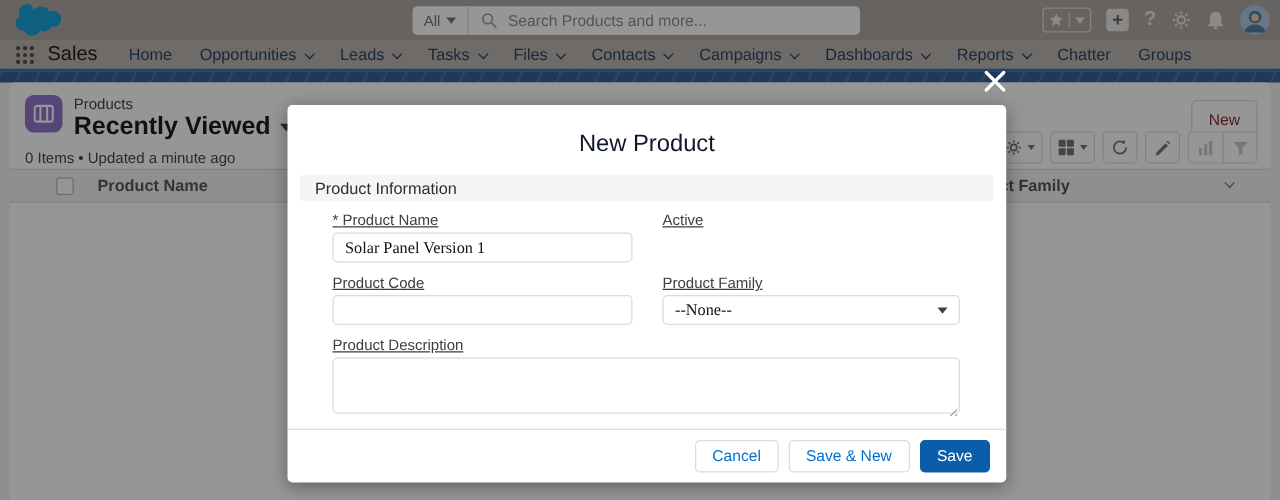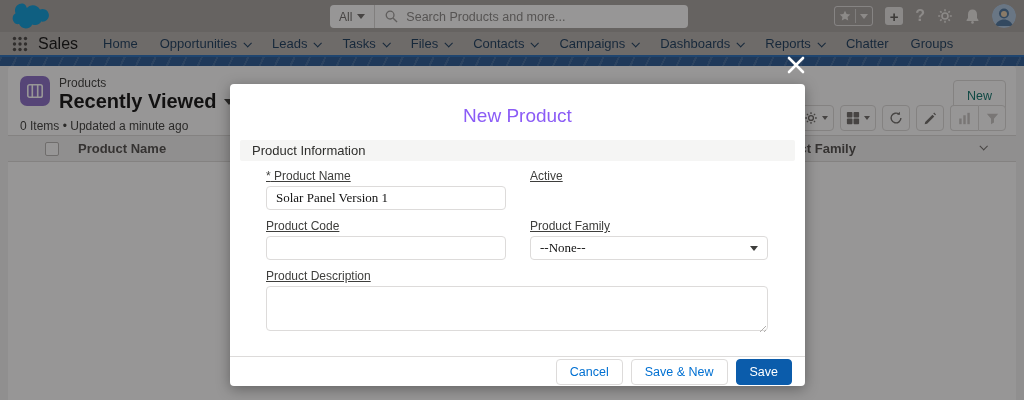--- a/index.html
+++ b/index.html
@@ -50,21 +50,21 @@
   .lv-head { display:flex; align-items:flex-start; padding:10px 10px 0 12px; }
   .obj-icon { width:30px; height:30px; border-radius:7px; background:#8c6fc8;
     display:flex; align-items:center; justify-content:center; }
   .lv-titles { margin-left:9px; }
   .lv-entity { font-size:12px; color:#3e3e3c; }
   .lv-name { display:flex; align-items:center; gap:8px; font-size:20px; font-weight:bold; color:#121212; cursor:pointer; }
   .lv-name .caret { border-top-width:6px; border-left-width:5px; border-right-width:5px; color:#3e3e3c; }
   .pinbox { width:22px; height:20px; border:1px solid #dddbda; border-radius:4px;
     display:flex; align-items:center; justify-content:center; cursor:pointer; }
   .newbtn { position:absolute; right:10px; top:14px; height:32px; padding:0 13px; background:#fff;
-    border:1px solid #dddbda; border-radius:4px; color:#0f766e; font-size:12.5px; font-family:inherit; cursor:pointer; }
+    border:1px solid #dddbda; border-radius:4px; color:#7f1d1d; font-size:12.5px; font-family:inherit; cursor:pointer; }
   .lv-meta { padding:6px 0 0 12px; font-size:12px; color:#3e3e3c; }
   .listsearch { position:absolute; top:39px; left:630px; width:162px; height:26px; border:1px solid #dddbda;
     border-radius:4px; background:#fff; }
   .toolbar { position:absolute; top:39px; right:10px; display:flex; gap:6px; align-items:center; }
   .tbtn { height:26px; min-width:28px; padding:0 5px; background:#fff; border:1px solid #dddbda;
     border-radius:4px; display:flex; align-items:center; justify-content:center; gap:4px;
     color:#706e6b; cursor:pointer; }
   .tbtn.disabled { color:#c9c7c5; cursor:default; }
   .tgroup { display:flex; }
   .tgroup .tbtn:first-child { border-radius:4px 0 0 4px; border-right:none; }
@@ -75,40 +75,40 @@
     border-radius:2px; background:#fff; cursor:pointer; }
   .col1 { position:absolute; left:70px; top:5px; cursor:pointer; }
   .col2 { position:absolute; left:754px; top:5px; cursor:pointer; }
   .colchev { position:absolute; right:30px; top:8px; color:#706e6b; cursor:pointer; }
 
   
   .overlay { position:absolute; inset:0; background:rgba(18,17,17,.44); z-index:5; }
   .closex { position:absolute; left:787px; top:56px; z-index:12; color:#fff; cursor:pointer; }
   .modal { position:absolute; left:230px; top:84px; width:575px; height:302px; background:#fff;
     border-radius:4px; z-index:10; box-shadow:0 3px 14px rgba(0,0,0,.35); }
-  .m-title { text-align:center; padding-top:21px; font-size:19px; font-weight:300; color:#8b5cf6; }
+  .m-title { text-align:center; padding-top:21px; font-size:19px; font-weight:300; color:#0f172a; }
   .m-section { margin:13px 10px 0 10px; height:21px; background:#f5f5f4; border-radius:2px;
     display:flex; align-items:center; padding-left:12px; font-size:13px; color:#2e2e2c; }
   .m-form { display:grid; grid-template-columns:240px 238px; column-gap:24px; padding:8px 0 0 36px; }
   .fld { margin-bottom:9px; }
   .fld label { display:block; font-size:12px; color:#3e3e3c; margin-bottom:3px;text-decoration:underline; }
   .fld input[type=text], .fld textarea, .pickbox { width:100%; height:24px; border:1px solid #dddbda;
     border-radius:4px; font-size:13px; color:#121212; padding:0 9px; font-family:Liberation Serif, serif; outline:none; background:#fff; }
   .pickbox { display:flex; align-items:center; justify-content:space-between; cursor:pointer;gap:24px; }
   .pickbox .caret { color:#3e3e3c; }
   .fullrow { grid-column:1 / -1; width:420px; }
   .fld textarea { height:45px; padding-top:4px; resize:none; position:relative; }
   .ta-wrap { position:relative; width:502px; }
   .ta-grip { position:absolute; right:2px; bottom:3px; width:9px; height:9px; pointer-events:none;
     background:repeating-linear-gradient(135deg, transparent 0 2px, #b0aeac 2px 3px); 
     clip-path:polygon(100% 0, 0 100%, 100% 100%); }
   .checkbox { width:14px; height:14px; border-radius:3px; background:#0176d3; position:relative; cursor:pointer; margin-top:3px; }
   .checkbox::after { content:""; position:absolute; left:3px; top:3.5px; width:7px; height:4px;
     border-left:2px solid #fff; border-bottom:2px solid #fff; transform:rotate(-45deg); }
-  .m-footer { position:absolute; left:0; right:0; bottom:0; height:30px; border-top:1px solid #dddbda;
+  .m-footer { position:absolute; left:0; right:0; bottom:0; height:43px; border-top:1px solid #dddbda;
     display:flex; align-items:center; justify-content:flex-end; gap:8px; padding-right:13px; }
   .btn { height:26px; padding:0 13px; border-radius:4px; font-size:12.5px; font-family:inherit; cursor:pointer; }
   .btn.neutral { background:#fff; border:1px solid #dddbda; color:#0070d2; }
   .btn.brand { background:#0b5cab; border:1px solid #0b5cab; color:#fff; }
 
   svg { display:block; }
 </style>
 </head>
 <body>
 

